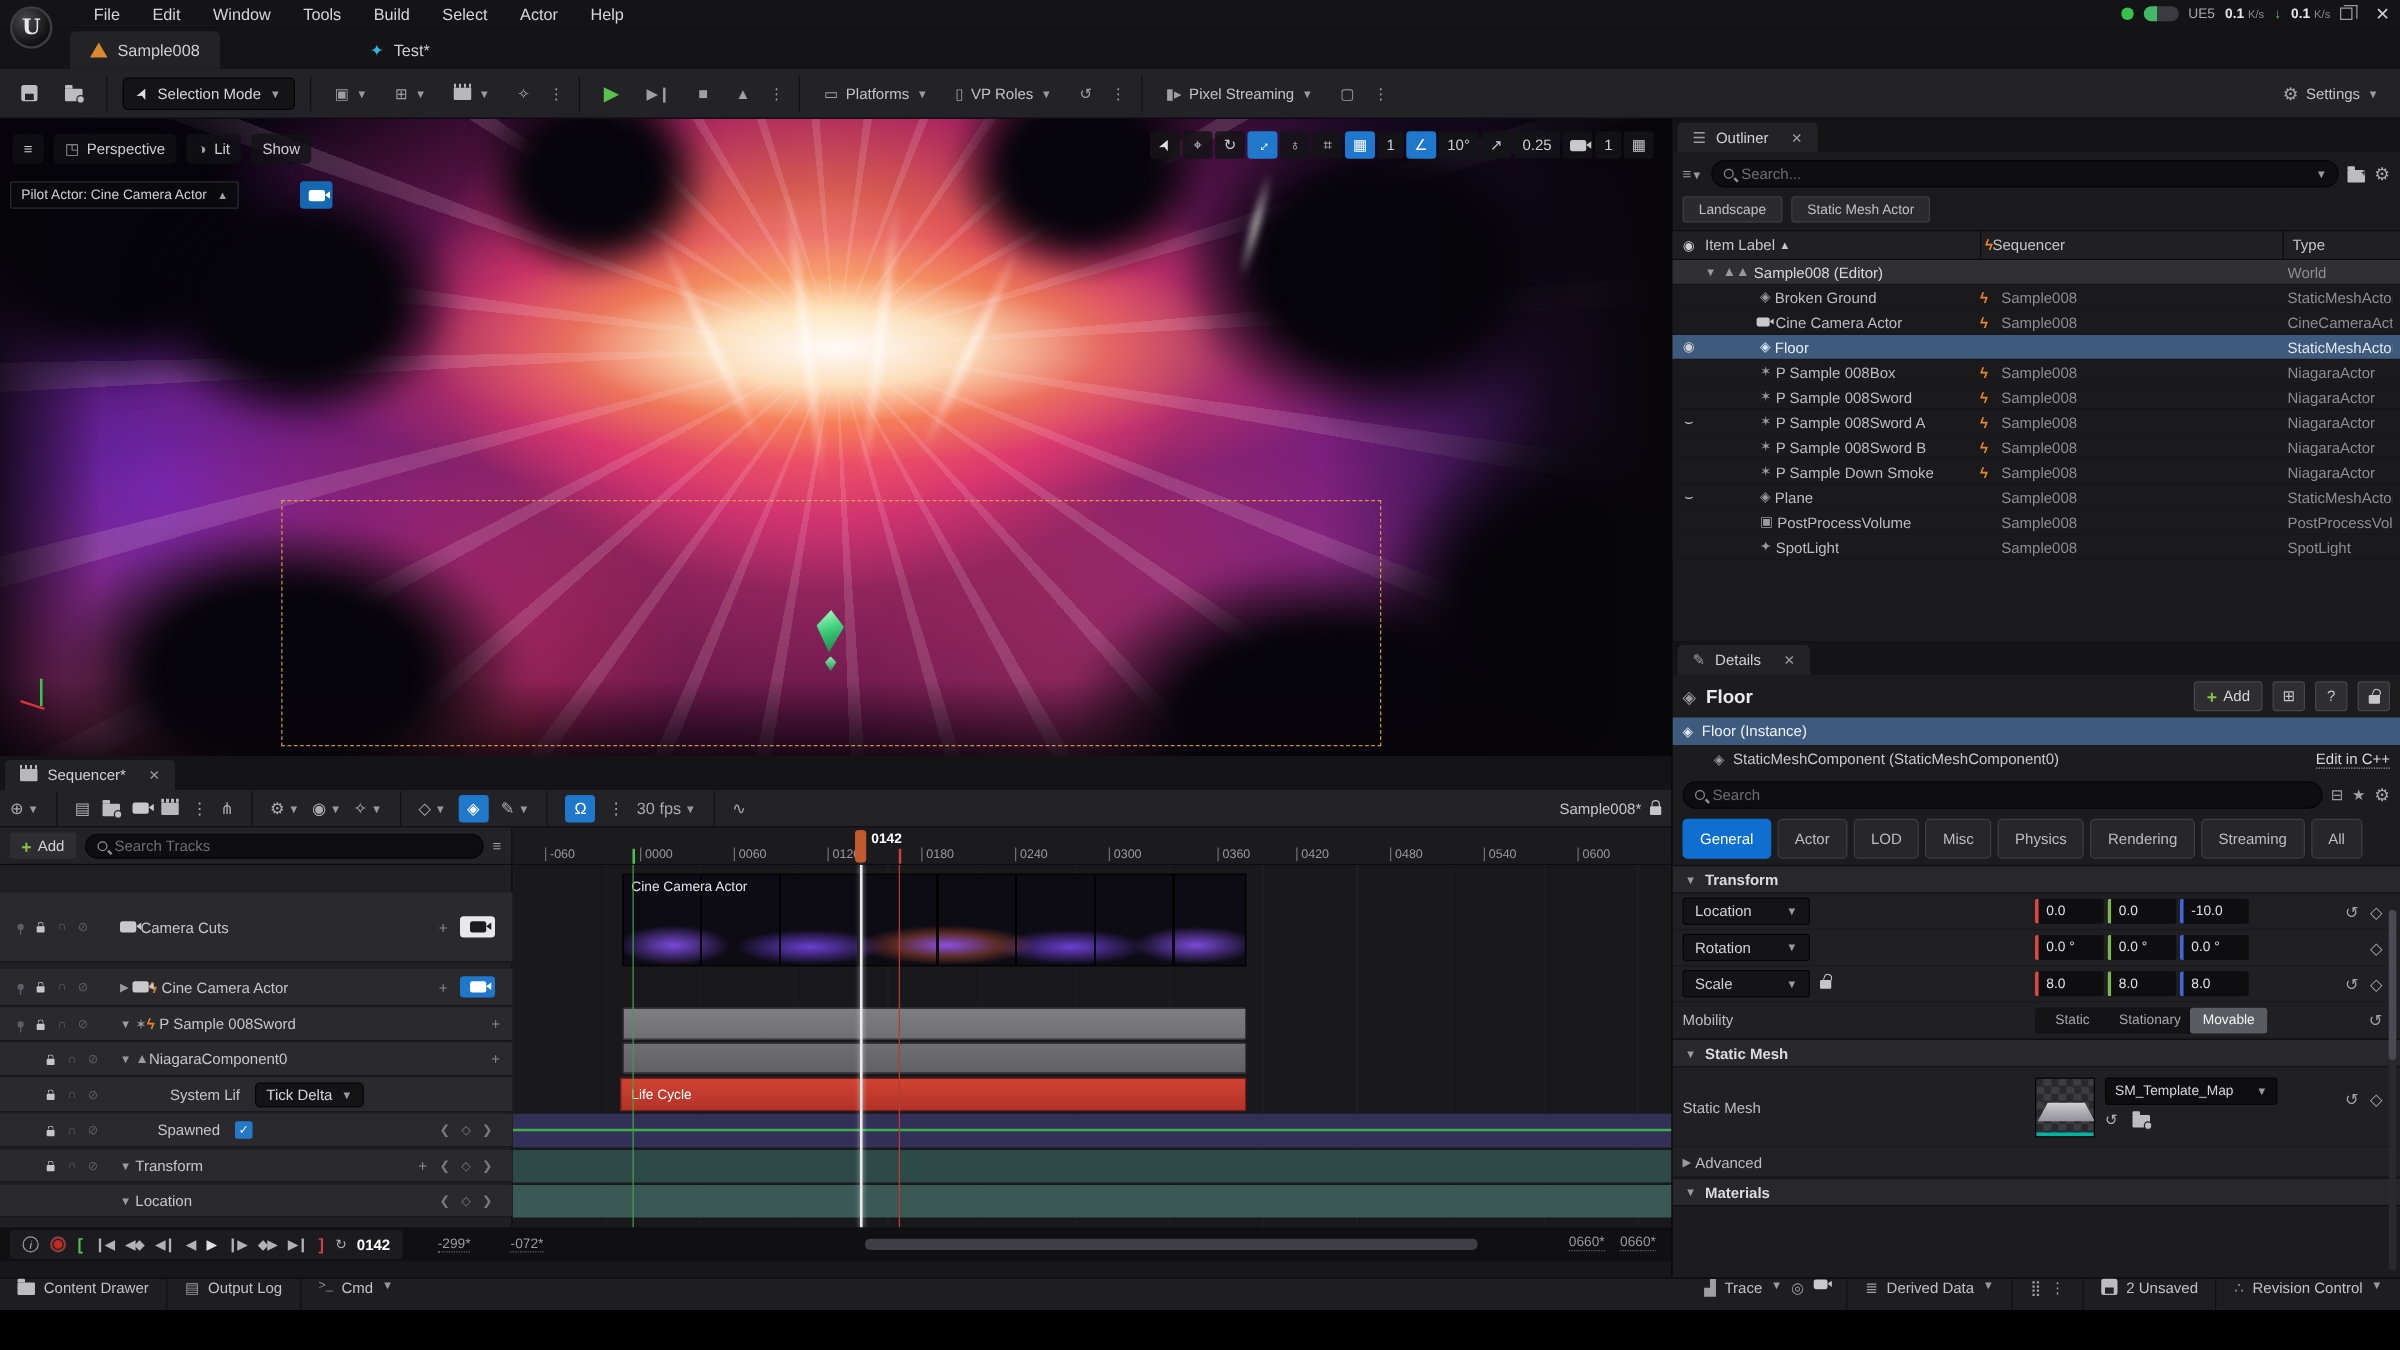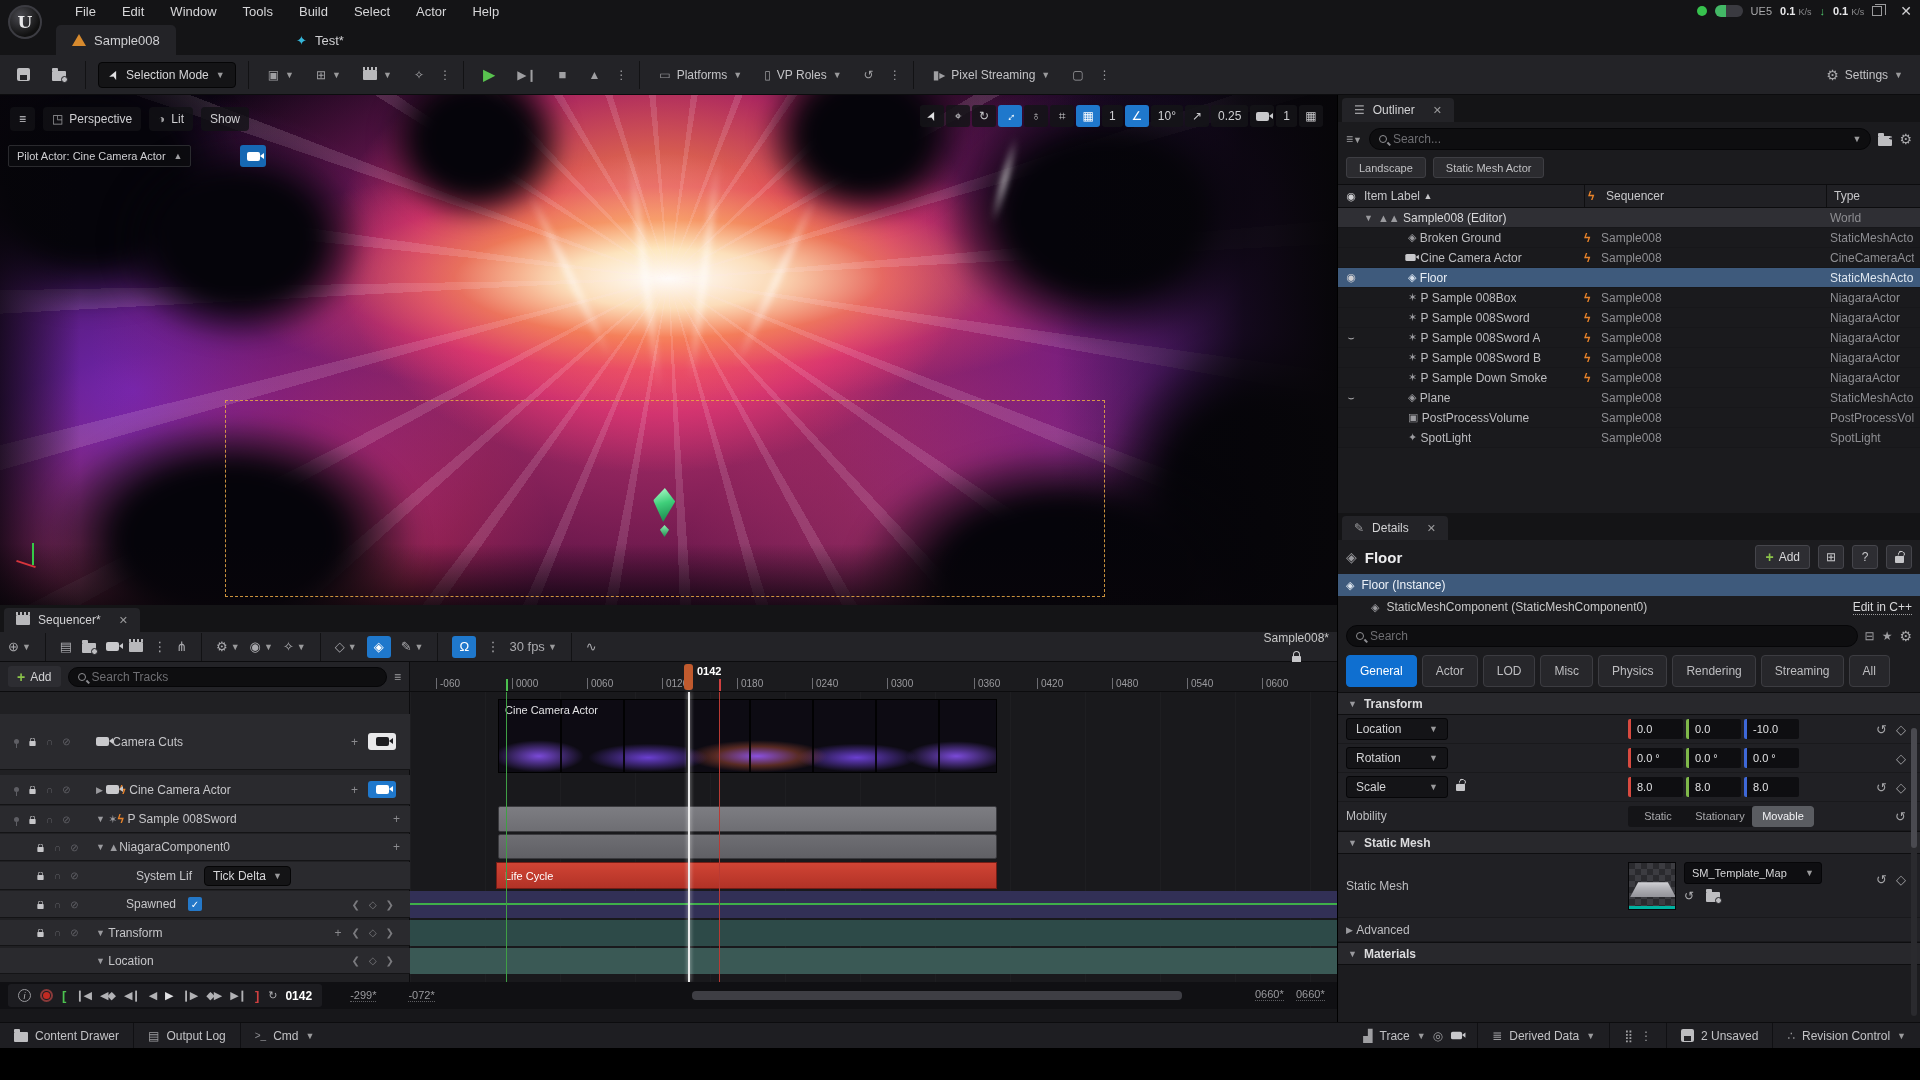--- a/index.html
+++ b/index.html
@@ -211,21 +211,21 @@
   .irec { width:13px; height:13px; border:2px solid #8a3a3a; border-radius:50%; background:#c22a22; background-clip:content-box; padding:1px; }
   .bracket-g { color:#4cc24f; font-weight:bold; font-size:13px; }
   .bracket-r { color:#d04040; font-weight:bold; font-size:13px; }
   .frame-num { color:#fff; font-size:12px; font-weight:bold; }
   .rangelbl { color:#9a9a9e; font-size:11px; border-bottom:1px dotted #5e5e62; }
   #seq-scroll { position:absolute; left:692px; top:9px; width:490px; height:9px; background:#3e3e44; border-radius:4px; }
 
   
   #statusbar { left:0; top:1022px; width:1920px; height:26px; background:#1e1e22; border-top:1px solid #0c0c0e;
     display:flex; align-items:center; font-size:12px; color:#c2c2c5; }
-  .sb-item { display:flex; align-items:center; gap:7px; padding:0 14px; height:26px; border-right:1px solid #101013; }
+  .sb-item { display:flex; align-items:flex-start; gap:7px; padding:0 14px; height:26px; border-right:1px solid #101013; }
   .sb-right { margin-left:auto; display:flex; align-items:center; height:26px; }
   .sb-item.noborder { border-right:none; }
   #console { width:660px; height:20px; background:#0b0b0d; border:1px solid #060608; border-radius:3px; margin-left:8px;
     color:#6e6e72; font-family:"Liberation Mono", monospace; font-size:11px; padding:0 8px; }
   #console::placeholder { color:#63636a; font-family:"Liberation Mono", monospace; }
   #bottomstrip { left:0; top:1048px; width:1920px; height:32px; background:#000; }
   .mono-s { font-size:10px; color:#8e8e92; }
 </style>
 </head>
 <body>
@@ -432,21 +432,21 @@
   </div>
   <div class="chiprow">
     <span class="chip">Landscape</span>
     <span class="chip">Static Mesh Actor</span>
   </div>
   <div class="o-head">
     <span class="o-eyecol">◉</span>
     <span>Item Label</span>&nbsp;<span class="chev" style="color:#c6c6c9;">▲</span>
     <span class="o-col-sep" style="left:246px;"></span>
     <span class="bolt abs" style="left:250px;">ϟ</span>
-    <span class="abs" style="left:268px;">Sequencer</span>
+    <span class="abs" style="left:256px;">Sequencer</span>
     <span class="o-col-sep" style="left:488px;"></span>
     <span class="abs" style="left:496px;">Type</span>
   </div>
   <div class="o-rows">
     <div class="o-row header">
       <span class="o-eyecol"></span>
       <span class="o-ind">
           <span class="tri">▼</span>
           <span class="rowic">▲▲</span>
         </span>&nbsp;
@@ -743,21 +743,21 @@
     <span class="s-ic">✎<span class="chev">▼</span></span>
     <div class="vsep"></div>
     <span class="s-ic blue">Ω</span>
     <span class="s-ic">⋮</span>
     <span class="s-ic">
         <span>30 fps</span>
         <span class="chev">▼</span>
       </span>
     <div class="vsep"></div>
     <span class="s-ic">∿</span>
-    <span style="margin-left:auto;display:flex;align-items:center;gap:7px;flex-direction:column;">
+    <span style="margin-left:auto;display:flex;align-items:center;gap:7px;">
       <span>Sample008*</span>
       <span class="ilock"></span>
     </span>
   </div>
   <div id="seq-headrow">
     <div id="seq-headleft">
       <span class="addbtn">
           <span class="plus-green">+</span>
           <span>Add</span>
         </span>

